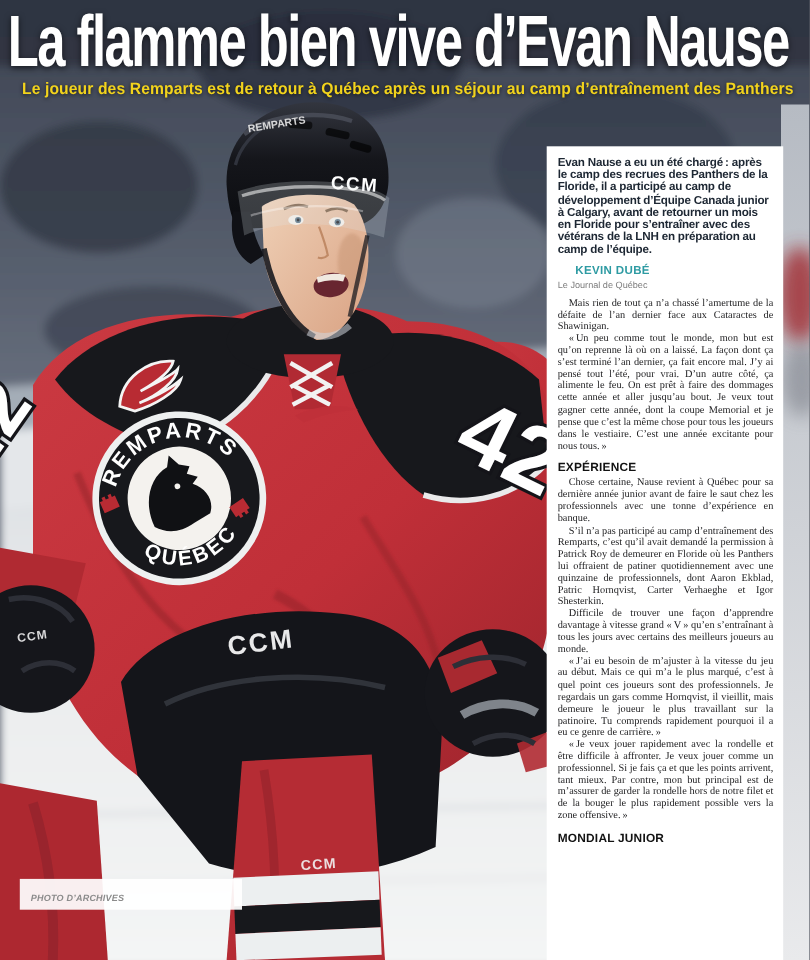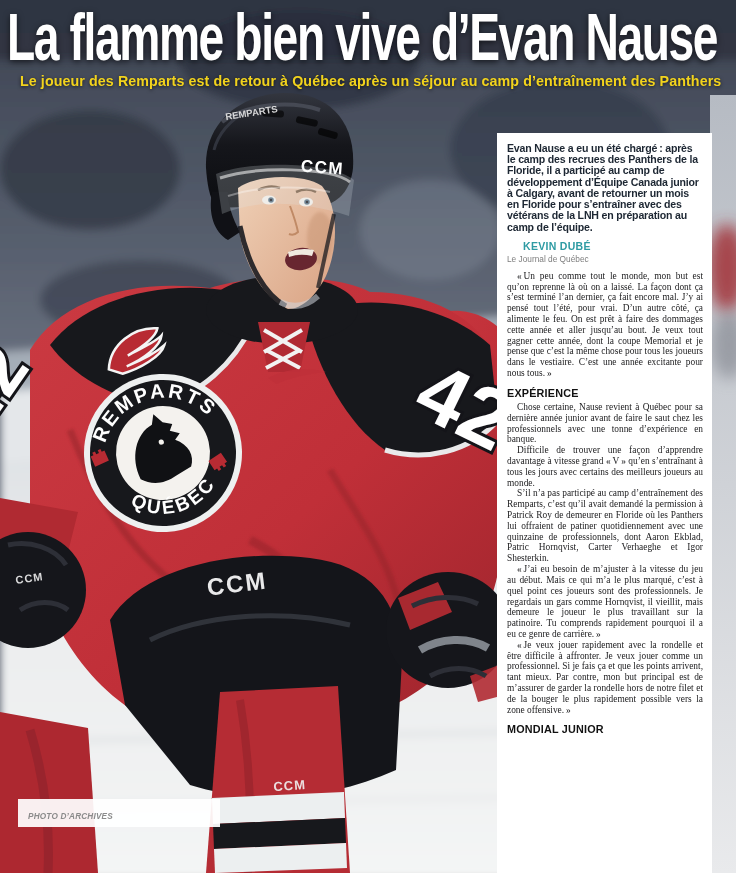--- a/index.html
+++ b/index.html
@@ -274,25 +274,26 @@
   </svg>
 
   <div id="headline">La flamme bien vive d’Evan Nause</div>
   <div id="subheadline" style="color:#f2d31c;">Le joueur des Remparts est de retour à Québec après un séjour au camp d’entraînement des Panthers</div>
 
   <div id="article">
     <p class="lead">Evan Nause a eu un été chargé : après le camp des recrues des Panthers de la Floride, il a participé au camp de développement d’Équipe Canada junior à Calgary, avant de retourner un mois en Floride pour s’entraîner avec des vétérans de la LNH en préparation au camp de l’équipe.</p>
     <p class="byline" style="color:#2e9ba3;padding-left:16px;">KEVIN DUBÉ</p>
     <p class="publication">Le Journal de Québec</p>
     <div class="body">
+      <p>Mais rien de tout ça n’a chassé l’amertume de la défaite de l’an dernier face aux Cataractes de Shawinigan.</p>
       <p>« Un peu comme tout le monde, mon but est qu’on reprenne là où on a laissé. La façon dont ça s’est terminé l’an dernier, ça fait encore mal. J’y ai pensé tout l’été, pour vrai. D’un autre côté, ça alimente le feu. On est prêt à faire des dommages cette année et aller jusqu’au bout. Je veux tout gagner cette année, dont la coupe Memorial et je pense que c’est la même chose pour tous les joueurs dans le vestiaire. C’est une année excitante pour nous tous. »</p>
       <h3>EXPÉRIENCE</h3>
       <p>Chose certaine, Nause revient à Québec pour sa dernière année junior avant de faire le saut chez les professionnels avec une tonne d’expérience en banque.</p>
+      <p>S’il n’a pas participé au camp d’entraînement des Remparts, c’est qu’il avait demandé la permission à Patrick Roy de demeurer en Floride où les Panthers lui offraient de patiner quotidiennement avec une quinzaine de professionnels, dont Aaron Ekblad, Patric Hornqvist, Carter Verhaeghe et Igor Shesterkin.</p>
       <p>Difficile de trouver une façon d’apprendre davantage à vitesse grand « V » qu’en s’entraînant à tous les jours avec certains des meilleurs joueurs au monde.</p>
-      <p>S’il n’a pas participé au camp d’entraînement des Remparts, c’est qu’il avait demandé la permission à Patrick Roy de demeurer en Floride où les Panthers lui offraient de patiner quotidiennement avec une quinzaine de professionnels, dont Aaron Ekblad, Patric Hornqvist, Carter Verhaeghe et Igor Shesterkin.</p>
       <p>« J’ai eu besoin de m’ajuster à la vitesse du jeu au début. Mais ce qui m’a le plus marqué, c’est à quel point ces joueurs sont des professionnels. Je regardais un gars comme Hornqvist, il vieillit, mais demeure le joueur le plus travaillant sur la patinoire. Tu comprends rapidement pourquoi il a eu ce genre de carrière. »</p>
       <p>« Je veux jouer rapidement avec la rondelle et être difficile à affronter. Je veux jouer comme un professionnel. Si je fais ça et que les points arrivent, tant mieux. Par contre, mon but principal est de m’assurer de garder la rondelle hors de notre filet et de la bouger le plus rapidement possible vers la zone offensive. »</p>
       <h3>MONDIAL JUNIOR</h3>
 
     </div>
   </div>
 
   <div id="caption-box">
     <p class="credit">PHOTO D’ARCHIVES</p>
   </div>

